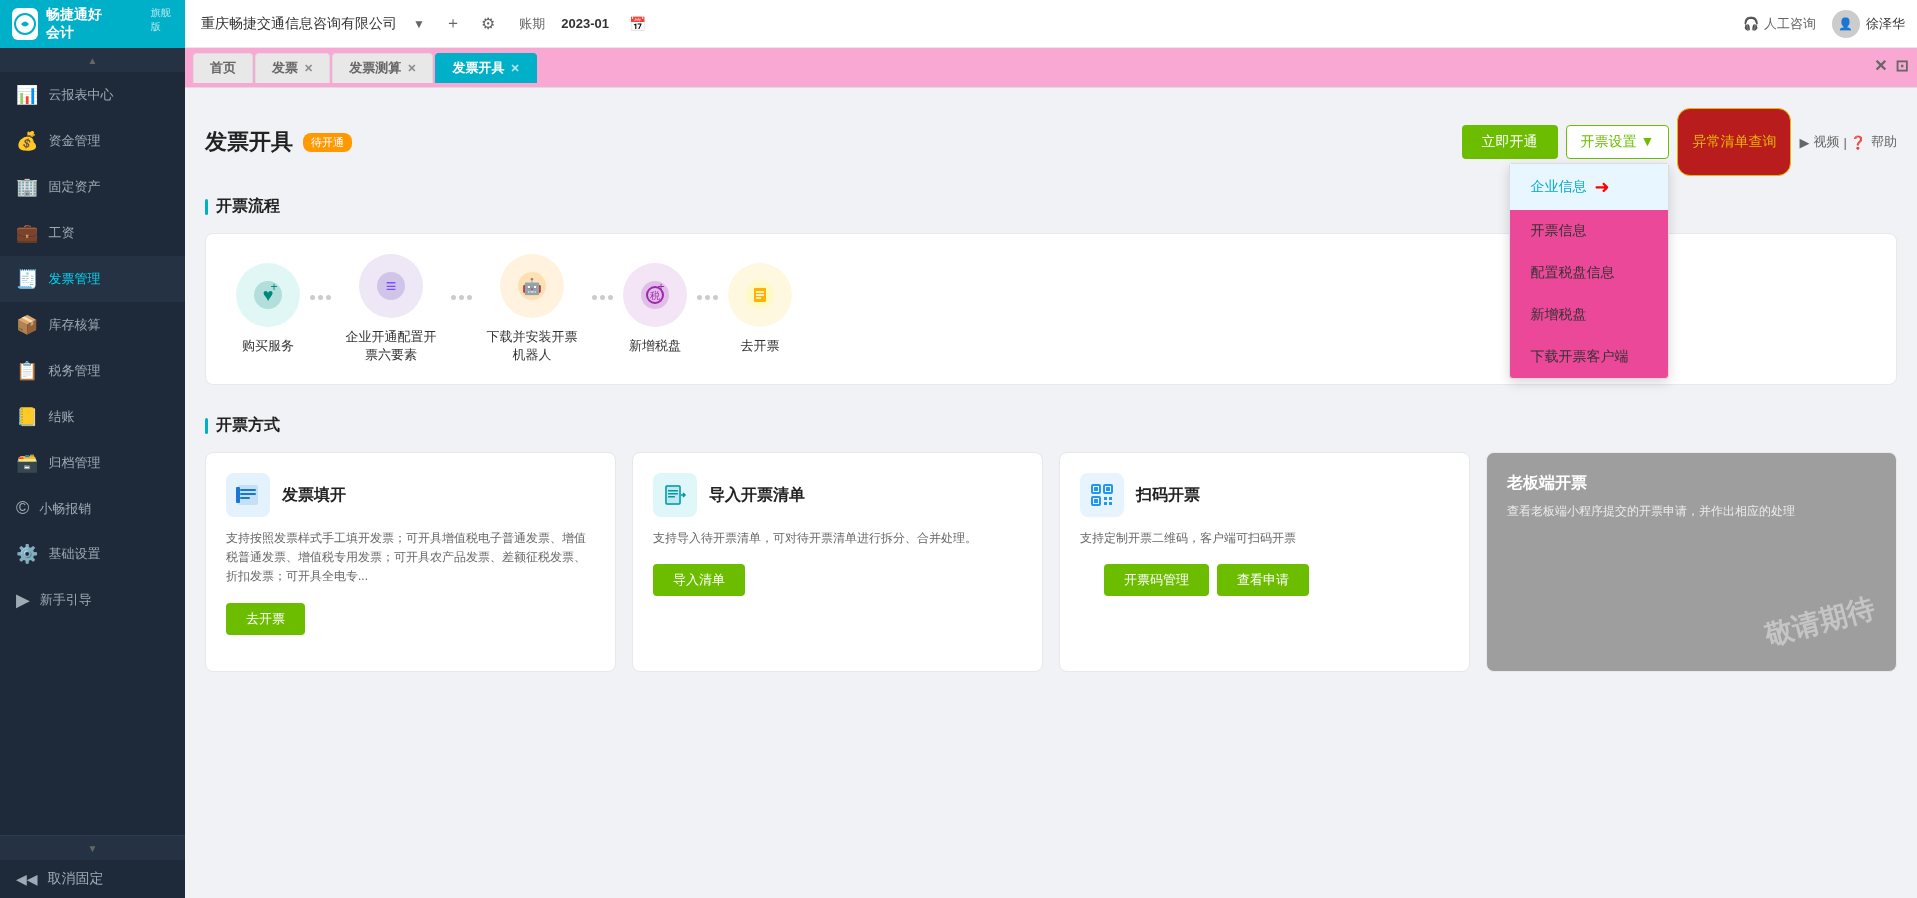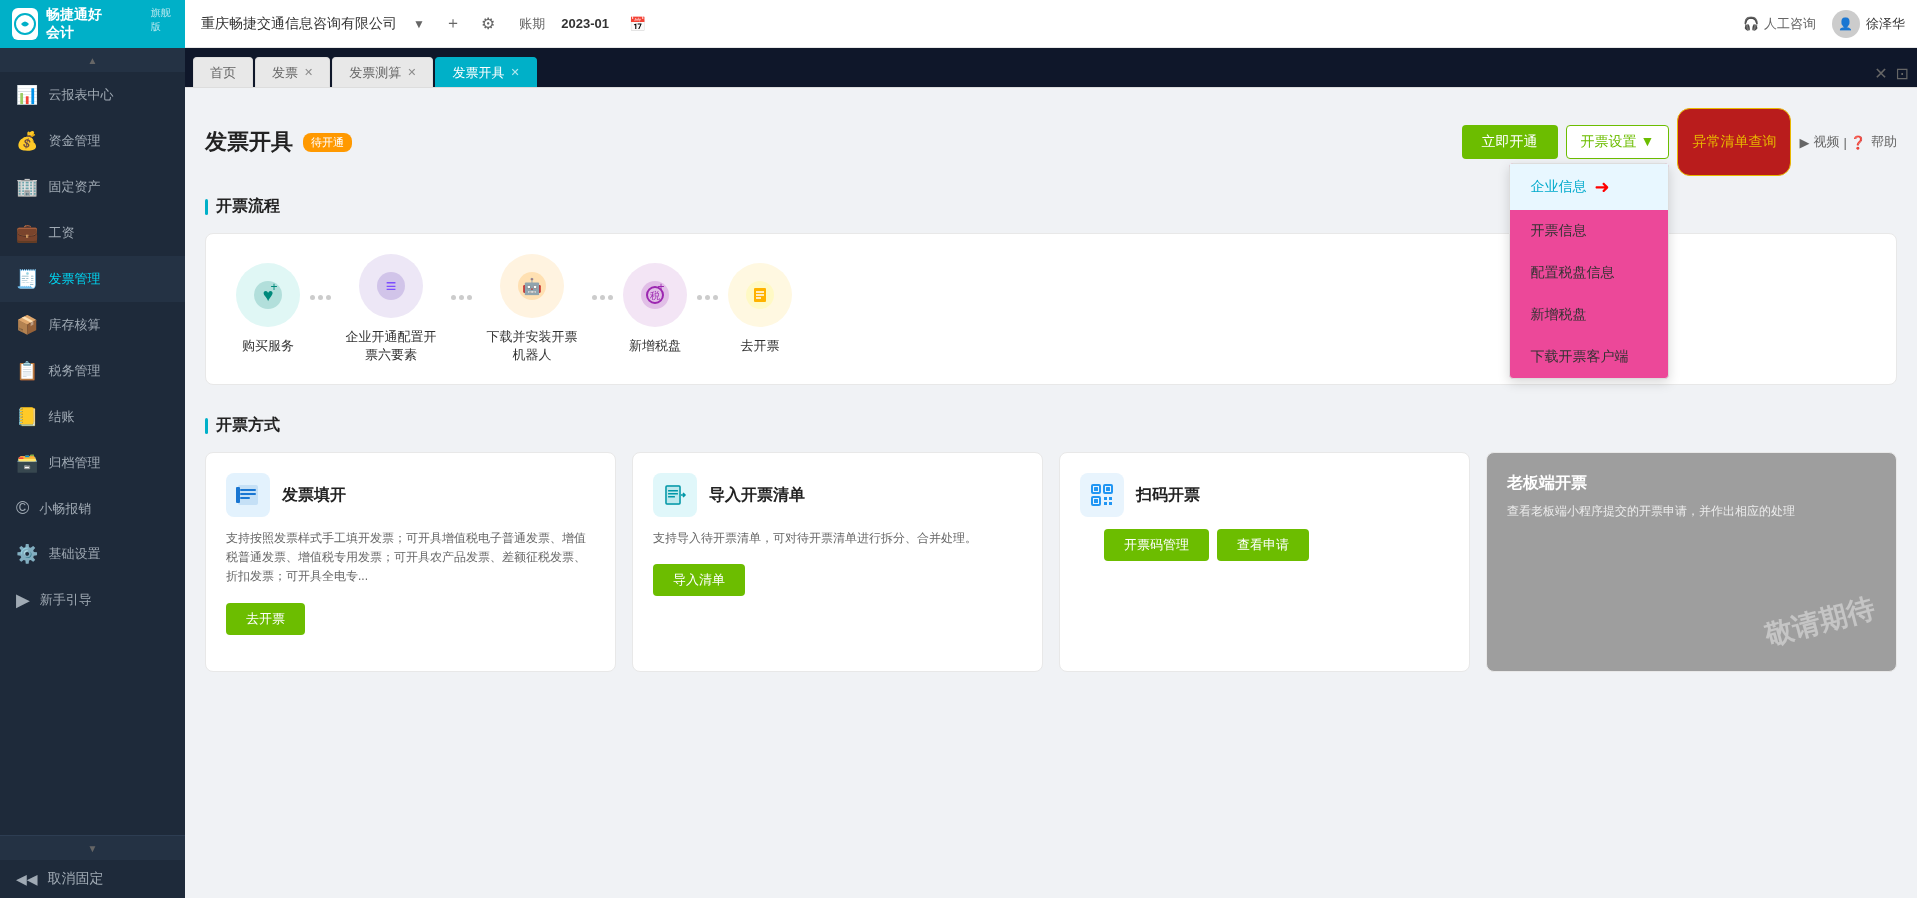--- a/index.html
+++ b/index.html
@@ -163,27 +163,28 @@
     .content-area {
       flex: 1;
       display: flex;
       flex-direction: column;
       overflow: hidden;
     }
 
     
     .tabs-bar {
       height: 40px;
-      background: #0f172a;
-      display: flex;
-      align-items: flex-end;
+      background: #f9a8d4;
+      display: flex;
+      align-items: center;
       padding: 0 8px;
       border-bottom: 1px solid #ddd;
       flex-shrink: 0;
       position: relative;
+      font-weight: bold;
     }
     .tab {
       display: flex;
       align-items: center;
       padding: 6px 16px;
       cursor: pointer;
       color: #666;
       font-size: 13px;
       background: #e8e8e8;
       margin-right: 2px;
@@ -767,20 +768,21 @@
                   <rect x="18" y="6" width="4" height="4" rx="0.5" fill="#2196f3"></rect>
                   <rect x="6" y="18" width="4" height="4" rx="0.5" fill="#2196f3"></rect>
                   <rect x="16" y="16" width="3" height="3" fill="#2196f3"></rect>
                   <rect x="21" y="16" width="3" height="3" fill="#2196f3"></rect>
                   <rect x="16" y="21" width="3" height="3" fill="#2196f3"></rect>
                   <rect x="21" y="21" width="3" height="3" fill="#2196f3"></rect>
                 </svg>
               </div>
               <span class="method-name">扫码开票</span>
             </div>
+            <p class="method-desc">支持定制开票二维码，客户端可扫码开票</p>
             <div style="display:flex;gap:8px;margin-left:24px;">
               <button class="btn-green-sm">开票码管理</button>
               <button class="btn-green-sm">查看申请</button>
             </div>
           </div>
 
           <div class="method-card disabled">
             <div class="disabled-title">老板端开票</div>
             <div class="disabled-desc">查看老板端小程序提交的开票申请，并作出相应的处理</div>
             <div class="watermark">敬请期待</div>

